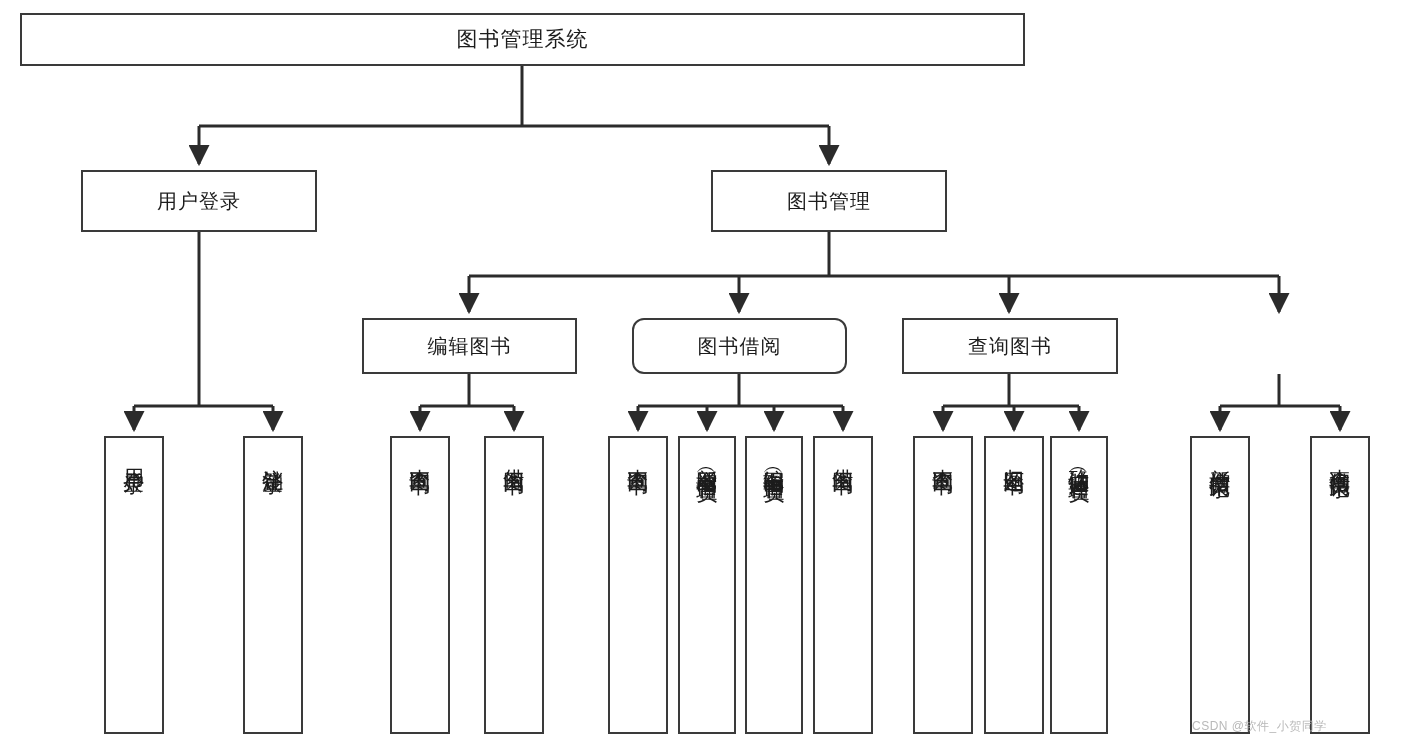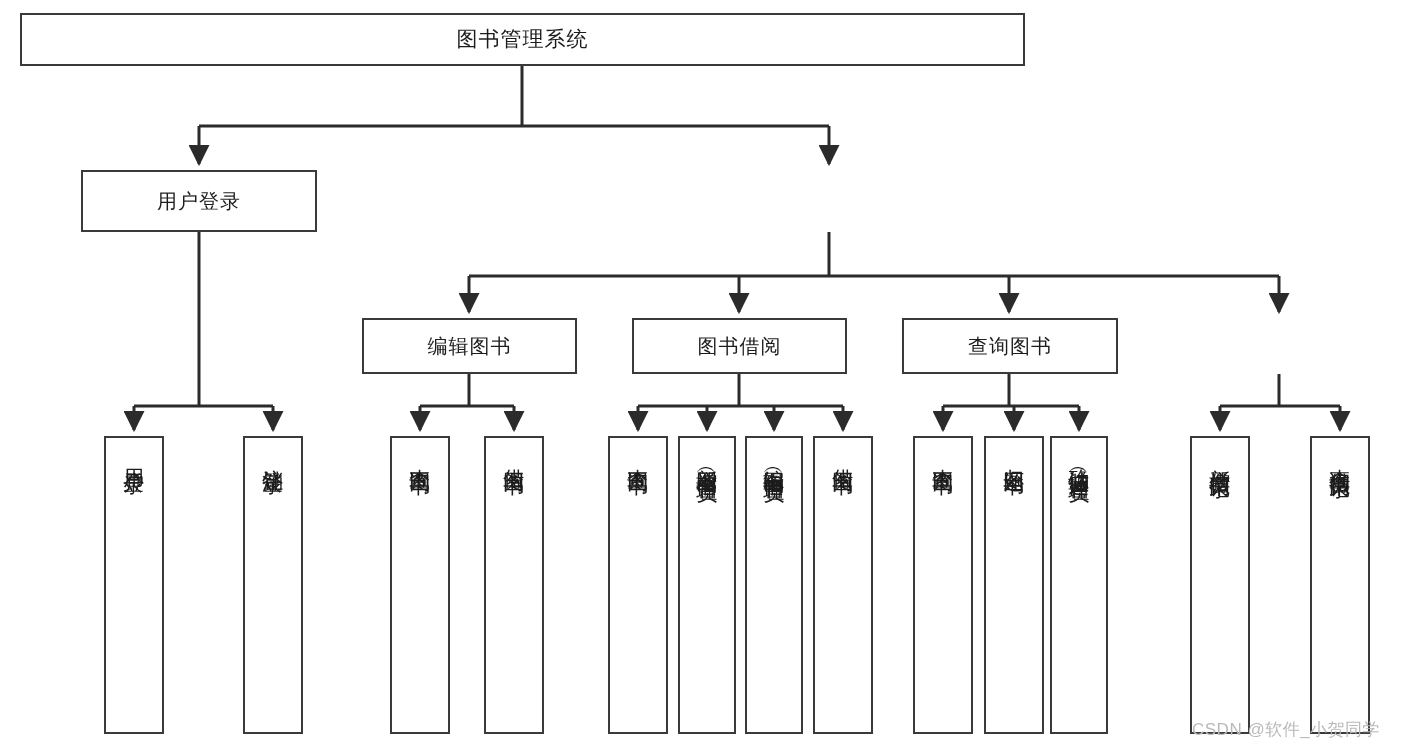--- a/index.html
+++ b/index.html
@@ -47,21 +47,21 @@
     writing-mode:vertical-rl;
     text-orientation:upright;
     font-size:21px;
     line-height:1.22;
     letter-spacing:2px;
     white-space:nowrap;
     height:auto;
   }
   .watermark{
     position:absolute;
-    font-size:17px;
+    font-size:12px;
     color:#b9b9b9;
     white-space:nowrap;
     letter-spacing:0.5px;
     font-family:"Liberation Sans","DejaVu Sans",sans-serif;
   }
 </style>
 </head>
 <body>
 
 <div id="diagram-root">
@@ -121,25 +121,28 @@
     </g>
   </svg>
 
   <div class="node root" style="left:20px;top:13px;width:1005px;height:53px;">
     <span class="node-label">图书管理系统</span>
   </div>
 
   <div class="node lvl2" style="left:81px;top:170px;width:236px;height:62px;">
     <span class="node-label">用户登录</span>
   </div>
+  <div class="node lvl2" style="left:711px;top:170px;width:236px;height:62px;">
+    <span class="node-label">图书管理</span>
+  </div>
 
   <div class="node lvl3" style="left:362px;top:318px;width:215px;height:56px;">
     <span class="node-label">编辑图书</span>
   </div>
-  <div class="node lvl3" style="left:632px;top:318px;width:215px;height:56px;">
+  <div class="node lvl3" style="left:632px;top:318px;width:215px;height:56px;border-radius:12px;">
     <span class="node-label">图书借阅</span>
   </div>
   <div class="node lvl3" style="left:902px;top:318px;width:216px;height:56px;">
     <span class="node-label">查询图书</span>
   </div>
 
   <div class="node leaf" style="left:104px;top:436px;width:60px;height:298px;">
     <span class="node-label">用户登录</span>
   </div>
   <div class="node leaf" style="left:243px;top:436px;width:60px;height:298px;">

